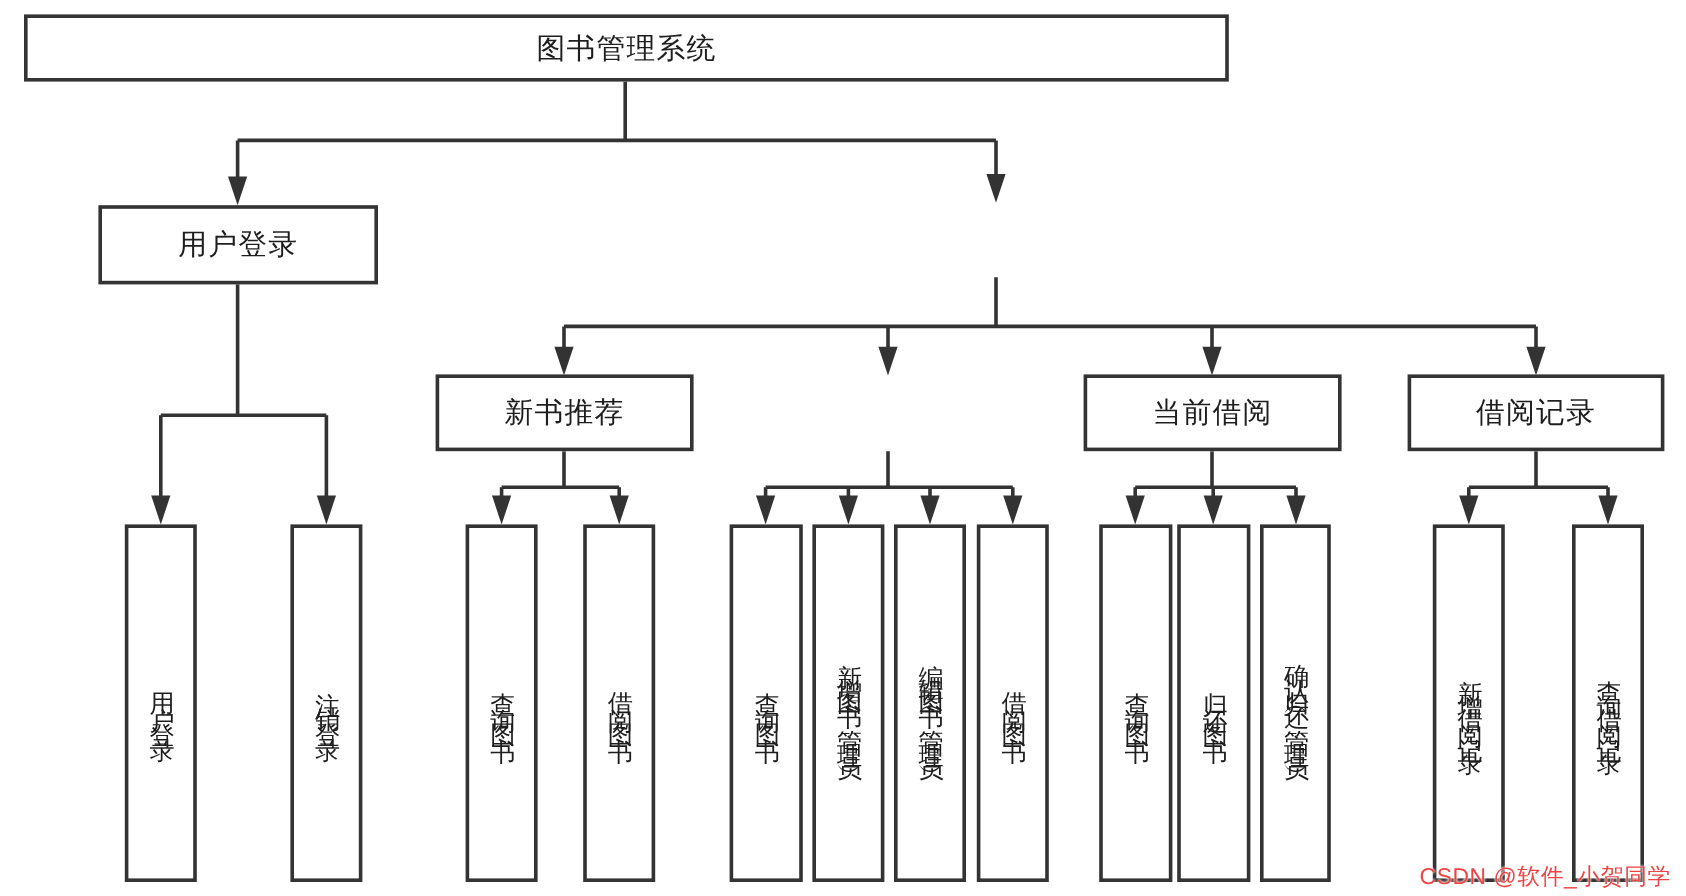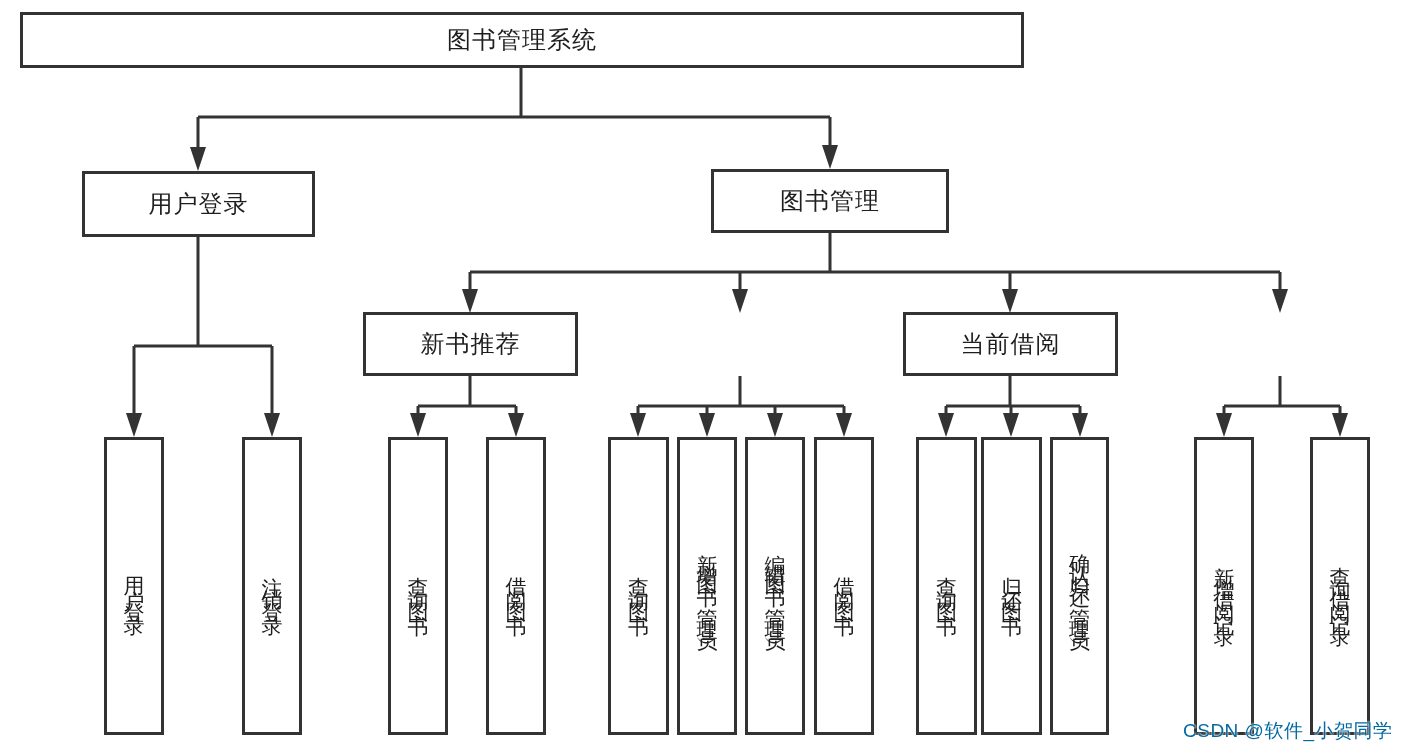--- a/index.html
+++ b/index.html
@@ -40,21 +40,21 @@
     font-size: 21px;
   }
   .sp-short { letter-spacing: 13px; }
   .sp-mid   { letter-spacing: 12px; }
   .sp-long  { letter-spacing: 11px; }
   .watermark {
     position: absolute;
     left: 1183px;
     top: 718px;
     font-size: 19px;
-    color: #0369a1;
+    color: #ef4444;
     letter-spacing: 0.5px;
     z-index: 5;
     white-space: nowrap;
     text-shadow: 0 0 2px #ffffff, 0 0 2px #ffffff;
   }
 </style>
 </head>
 <body>
 
 <div id="canvas">
@@ -86,24 +86,24 @@
       <polygon points="1003,413 1019,413 1011,437"></polygon>
       <polygon points="1072,413 1088,413 1080,437"></polygon>
       <polygon points="1216,413 1232,413 1224,437"></polygon>
       <polygon points="1332,413 1348,413 1340,437"></polygon>
     </g>
   </svg>
 
   <div class="box hbox" style="left:20px; top:12px; width:1004px; height:56px;">图书管理系统</div>
 
   <div class="box hbox" style="left:82px; top:171px; width:233px; height:66px;">用户登录</div>
-  <div class="box hbox" style="left:711px; top:169px; width:238px; height:64px;">图书管理</div>
 
   <div class="box hbox" style="left:363px; top:312px; width:215px; height:64px;">新书推荐</div>
   <div class="box hbox" style="left:903px; top:312px; width:215px; height:64px;">当前借阅</div>
+  <div class="box hbox" style="left:1173px; top:312px; width:214px; height:64px;">借阅记录</div>
 
   <div class="box vbox sp-short" style="left:104px; top:437px; width:60px; height:298px;">用户登录</div>
   <div class="box vbox sp-short" style="left:242px; top:437px; width:60px; height:298px;">注销登录</div>
 
   <div class="box vbox sp-short" style="left:388px; top:437px; width:60px; height:298px;">查询图书</div>
   <div class="box vbox sp-short" style="left:486px; top:437px; width:60px; height:298px;">借阅图书</div>
 
   <div class="box vbox sp-short" style="left:608px; top:437px; width:61px; height:298px;">查询图书</div>
   <div class="box vbox sp-long" style="left:677px; top:437px; width:60px; height:298px;">新增图书（管理员）</div>
   <div class="box vbox sp-long" style="left:745px; top:437px; width:60px; height:298px;">编辑图书（管理员）</div>

